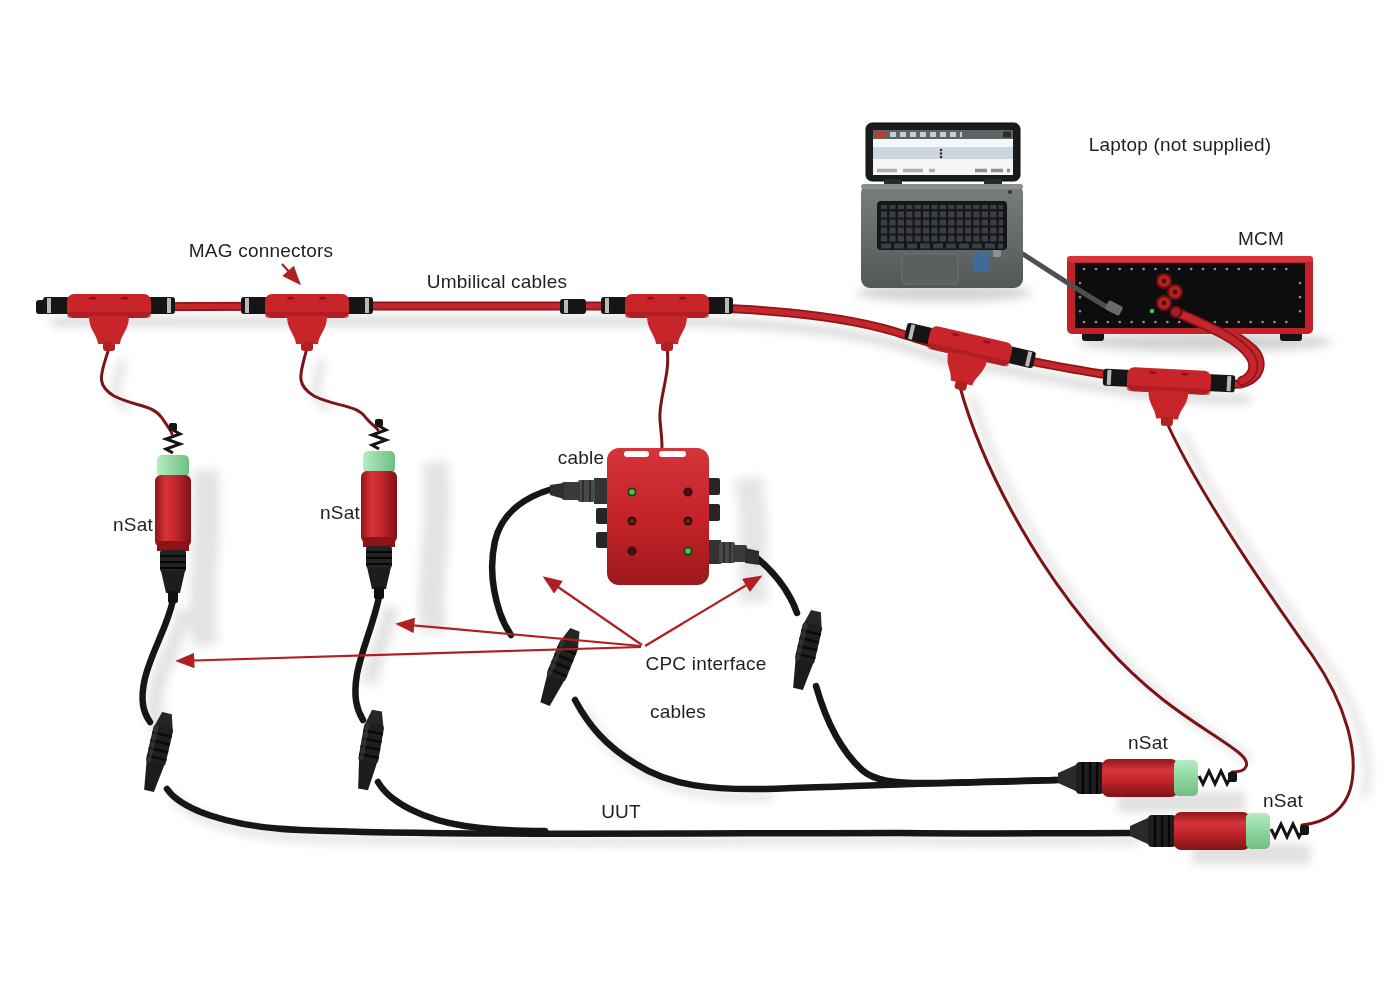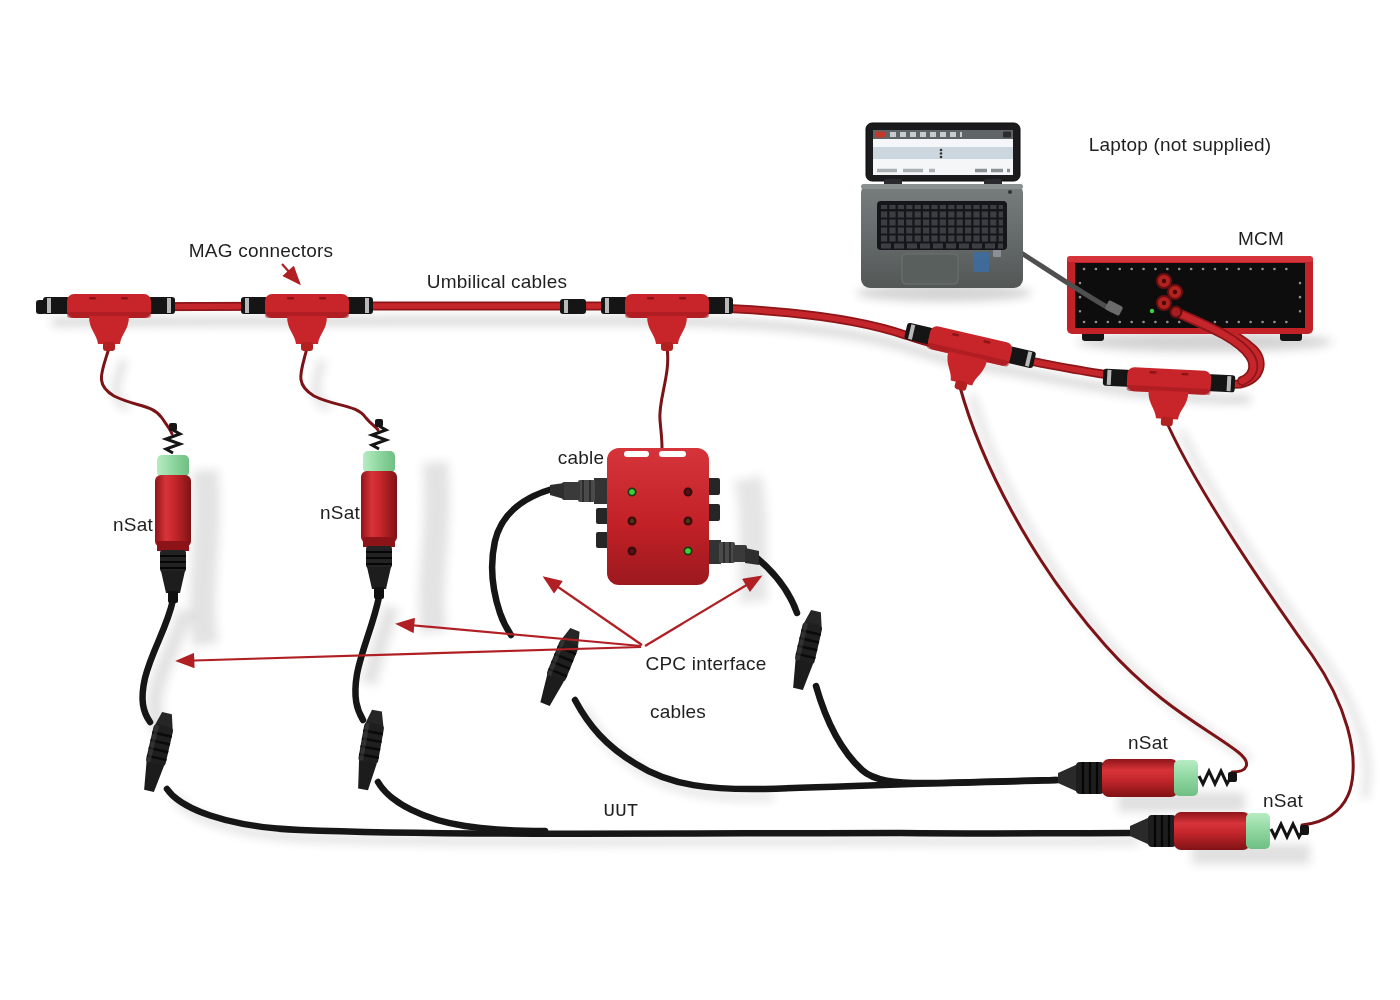--- a/index.html
+++ b/index.html
@@ -276,15 +276,15 @@
 <div class="lbl" style="left:497px;top:282px;">Umbilical cables</div>
 <div class="lbl" style="left:1148px;top:145px;margin-left:32px;">Laptop (not supplied)</div>
 <div class="lbl" style="left:1261px;top:239px;">MCM</div>
 <div class="lbl" style="left:581px;top:458px;">cable</div>
 <div class="lbl" style="left:133px;top:525px;">nSat</div>
 <div class="lbl" style="left:340px;top:513px;">nSat</div>
 <div class="lbl" style="left:1148px;top:743px;">nSat</div>
 <div class="lbl" style="left:1283px;top:801px;">nSat</div>
 <div class="lbl" style="left:684px;top:664px;margin-left:22px;">CPC interface</div>
 <div class="lbl" style="left:678px;top:712px;">cables</div>
-<div class="lbl" style="left:621px;top:812px;font-family:Liberation Mono, monospace;">UUT</div>
+<div class="lbl" style="left:621px;top:812px;">UUT</div>
 
 </div>
 
 </body></html>

